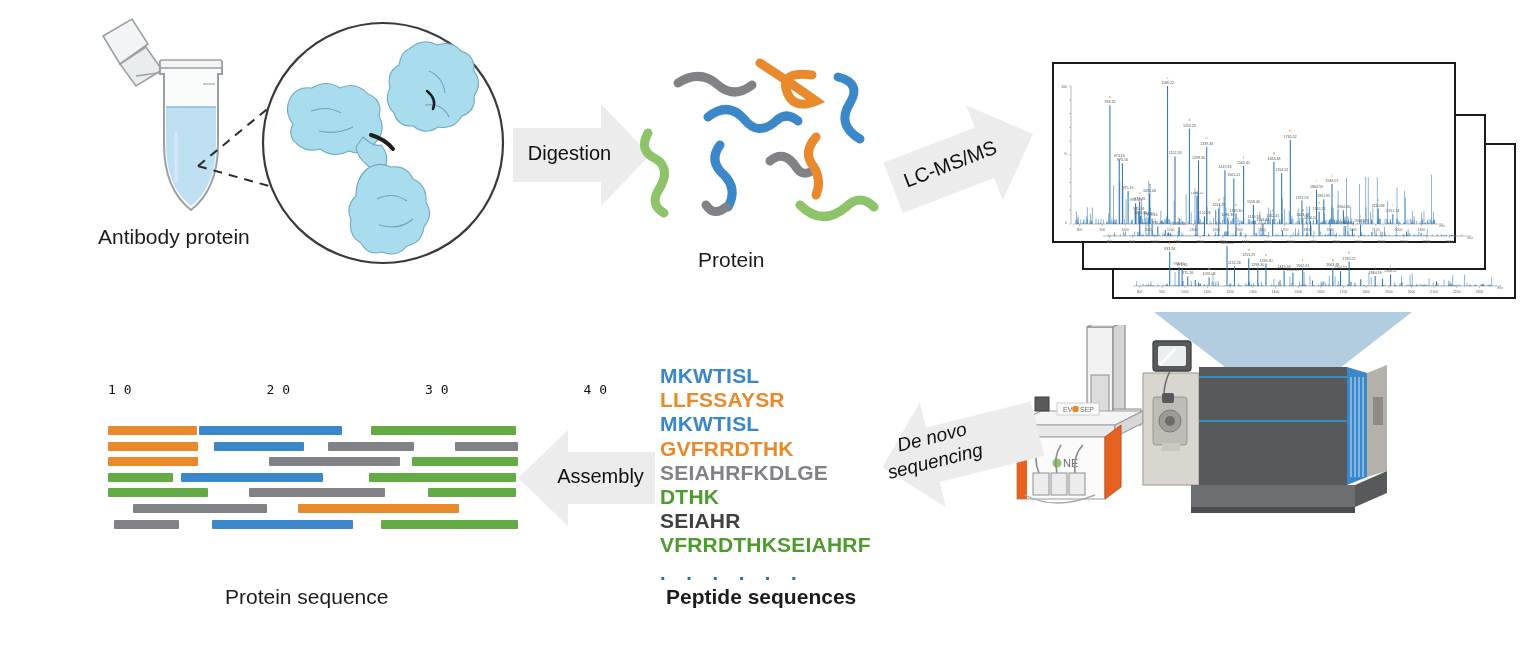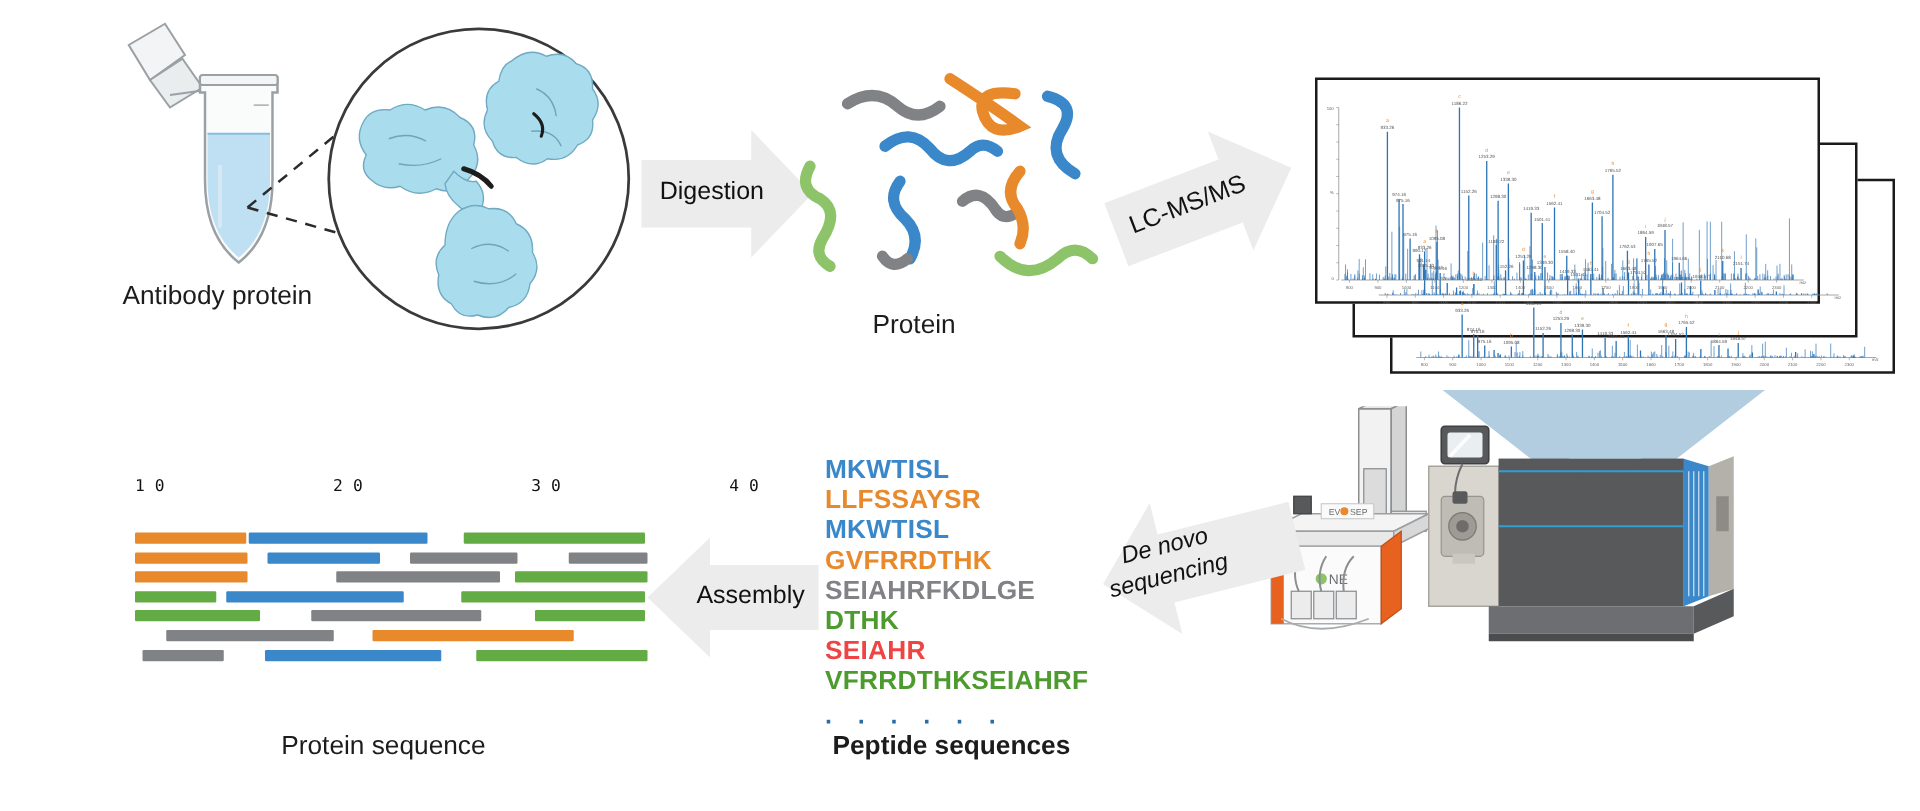--- a/index.html
+++ b/index.html
@@ -1460,21 +1460,21 @@
   <div class="txt" style="top:54px;left:4px;width:auto;font-style:italic;font-size:19px;">sequencing</div>
 </div>
 
 <div class="abs" style="left:660px;top:364px;width:250px;height:200px;">
   <div class="pep" style="color:#3a87ca;">MKWTISL</div>
   <div class="pep" style="color:#e8892b;">LLFSSAYSR</div>
   <div class="pep" style="color:#3a87ca;">MKWTISL</div>
   <div class="pep" style="color:#e8892b;">GVFRRDTHK</div>
   <div class="pep" style="color:#808285;">SEIAHRFKDLGE</div>
   <div class="pep" style="color:#4d9b2f;">DTHK</div>
-  <div class="pep" style="color:#ef4444;">SEIAHR</div>
+  <div class="pep" style="color:#404040;">SEIAHR</div>
   <div class="pep" style="color:#4d9b2f;">VFRRDTHKSEIAHRF</div>
   <div class="dots" style="margin-top:9px;">· · · · · ·</div>
 </div>
 <div class="abs lbl" style="left:666px;top:585px;font-weight:bold;">Peptide sequences</div>
 
 <div class="arrow" style="left:518px;top:430px;width:137px;height:96px;">
   <svg width="137" height="96" viewBox="0 0 137 96">
     <polygon points="137,22 50,22 50,0 0,48 50,96 50,74 137,74" fill="#ececec"></polygon>
   </svg>
   <div class="txt" style="top:35px;left:14px;">Assembly</div>

